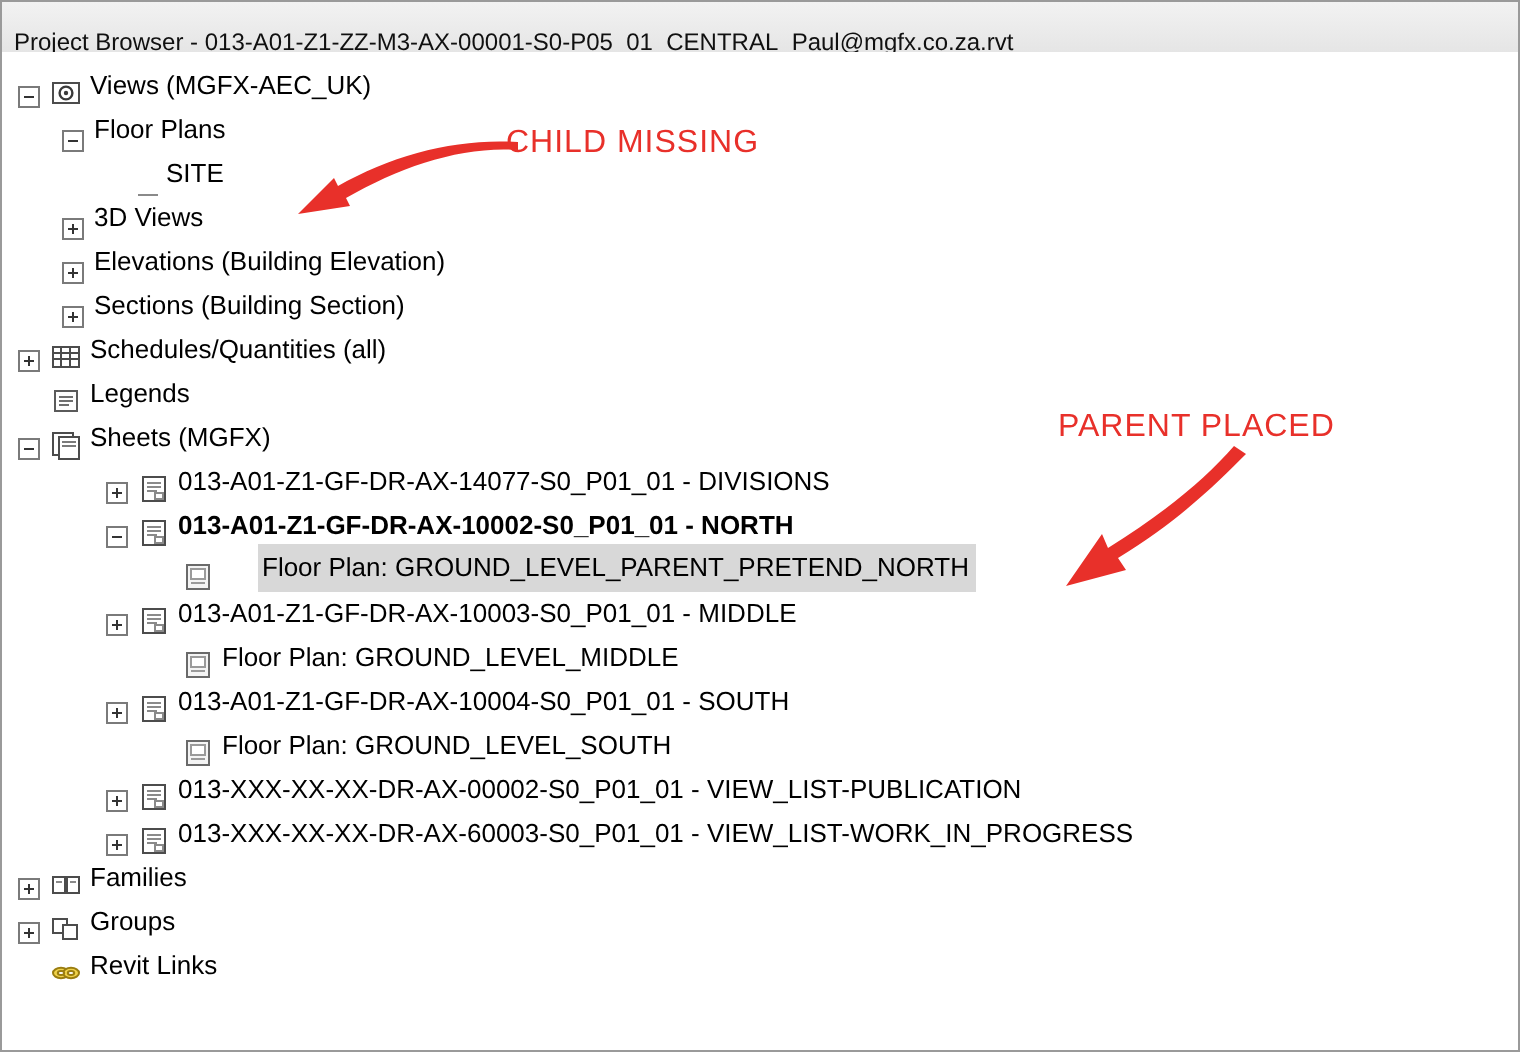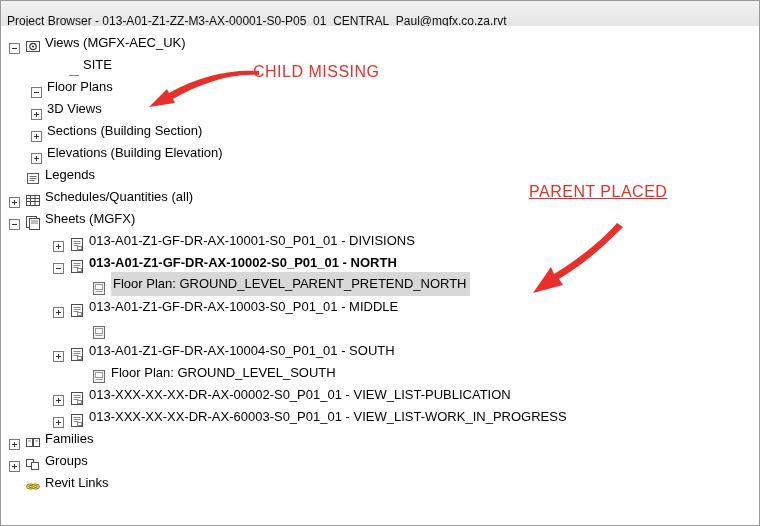--- a/index.html
+++ b/index.html
@@ -62,20 +62,21 @@
     line-height: 22px;
     color: #000000;
   }
   .row.bold .label {
     font-weight: bold;
     margin-top: 46px;
   }
   .row .label.selected {
     background: #d8d8d8;
     padding: 1px 3px 1px 2px;
+    margin-left: 18px;
   }
   
   .exp {
     width: 11px;
     height: 11px;
     border: 1px solid #7a7a7a;
     background: #ffffff;
     display: inline-block;
     position: relative;
     flex: 0 0 auto;
@@ -156,74 +157,74 @@
         <span class="icon">
           <svg width="16" height="15">
             <rect x="1.5" y="2.5" width="13" height="10" fill="#ffffff" stroke="#4c4c4c"></rect>
             <circle cx="8" cy="7.5" r="3.2" fill="none" stroke="#3a3a3a" stroke-width="1.2"></circle>
             <circle cx="8" cy="7.5" r="1.1" fill="#3a3a3a"></circle>
           </svg>
         </span>
         <span class="label">Views (MGFX-AEC_UK)</span>
       </div>
       <div class="row">
-        <span class="spacer" style="width: 52px;"></span>
-        <span class="exp none"></span>
-        <span class="dash"></span>
-        <span class="label">SITE</span>
-      </div>
-      <div class="row">
         <span class="spacer" style="width: 30px;"></span>
         <span class="exp"></span>
         <span class="label">Floor Plans</span>
       </div>
       <div class="row">
+        <span class="spacer" style="width: 52px;"></span>
+        <span class="exp none"></span>
+        <span class="dash"></span>
+        <span class="label">SITE</span>
+      </div>
+      <div class="row">
         <span class="spacer" style="width: 30px;"></span>
         <span class="exp plus"></span>
         <span class="label">3D Views</span>
       </div>
       <div class="row">
         <span class="spacer" style="width: 30px;"></span>
         <span class="exp plus"></span>
+        <span class="label">Elevations (Building Elevation)</span>
+      </div>
+      <div class="row">
+        <span class="spacer" style="width: 30px;"></span>
+        <span class="exp plus"></span>
         <span class="label">Sections (Building Section)</span>
-      </div>
-      <div class="row">
-        <span class="spacer" style="width: 30px;"></span>
-        <span class="exp plus"></span>
-        <span class="label">Elevations (Building Elevation)</span>
-      </div>
-      <div class="row">
-        <span class="spacer" style="width: 8px;"></span>
-        <span class="exp none"></span>
-        <span class="icon">
-          <svg width="16" height="15">
-            <rect x="2.5" y="2.5" width="11" height="10" fill="#fdfdfd" stroke="#5a5a5a"></rect>
-            <line x1="4.5" y1="5.5" x2="11.5" y2="5.5" stroke="#6e6e6e"></line>
-            <line x1="4.5" y1="7.5" x2="11.5" y2="7.5" stroke="#6e6e6e"></line>
-            <line x1="4.5" y1="9.5" x2="9.5" y2="9.5" stroke="#6e6e6e"></line>
-          </svg>
-        </span>
-        <span class="label">Legends</span>
       </div>
       <div class="row">
         <span class="spacer" style="width: 8px;"></span>
         <span class="exp plus"></span>
         <span class="icon">
           <svg width="16" height="15">
             <rect x="1.5" y="2.5" width="13" height="10" fill="#ffffff" stroke="#4c4c4c"></rect>
             <line x1="1.5" y1="5.5" x2="14.5" y2="5.5" stroke="#4c4c4c"></line>
             <line x1="1.5" y1="8.5" x2="14.5" y2="8.5" stroke="#4c4c4c"></line>
             <line x1="5.5" y1="2.5" x2="5.5" y2="12.5" stroke="#4c4c4c"></line>
             <line x1="10" y1="2.5" x2="10" y2="12.5" stroke="#4c4c4c"></line>
           </svg>
         </span>
         <span class="label">Schedules/Quantities (all)</span>
       </div>
       <div class="row">
         <span class="spacer" style="width: 8px;"></span>
+        <span class="exp none"></span>
+        <span class="icon">
+          <svg width="16" height="15">
+            <rect x="2.5" y="2.5" width="11" height="10" fill="#fdfdfd" stroke="#5a5a5a"></rect>
+            <line x1="4.5" y1="5.5" x2="11.5" y2="5.5" stroke="#6e6e6e"></line>
+            <line x1="4.5" y1="7.5" x2="11.5" y2="7.5" stroke="#6e6e6e"></line>
+            <line x1="4.5" y1="9.5" x2="9.5" y2="9.5" stroke="#6e6e6e"></line>
+          </svg>
+        </span>
+        <span class="label">Legends</span>
+      </div>
+      <div class="row">
+        <span class="spacer" style="width: 8px;"></span>
         <span class="exp"></span>
         <span class="icon">
           <svg width="16" height="15">
             <rect x="1.5" y="1.5" width="10" height="11" fill="#ffffff" stroke="#4c4c4c"></rect>
             <rect x="4.5" y="3.5" width="10" height="11" fill="#ffffff" stroke="#4c4c4c"></rect>
             <line x1="6" y1="6" x2="13" y2="6" stroke="#7a7a7a"></line>
             <line x1="6" y1="8" x2="13" y2="8" stroke="#7a7a7a"></line>
           </svg>
         </span>
         <span class="label">Sheets (MGFX)</span>
@@ -233,21 +234,21 @@
         <span class="exp plus"></span>
         <span class="icon">
           <svg width="16" height="15">
             <rect x="2.5" y="1.5" width="11" height="12" fill="#ffffff" stroke="#4c4c4c"></rect>
             <line x1="4.5" y1="4.5" x2="11.5" y2="4.5" stroke="#8a8a8a"></line>
             <line x1="4.5" y1="6.5" x2="11.5" y2="6.5" stroke="#8a8a8a"></line>
             <line x1="4.5" y1="8.5" x2="9.5" y2="8.5" stroke="#8a8a8a"></line>
             <rect x="8.5" y="9.5" width="4" height="3" fill="none" stroke="#8a8a8a"></rect>
           </svg>
         </span>
-        <span class="label">013-A01-Z1-GF-DR-AX-10001-S0_P01_01 - DIVISIONS</span>
+        <span class="label">013-A01-Z1-GF-DR-AX-14077-S0_P01_01 - DIVISIONS</span>
       </div>
       <div class="row bold">
         <span class="spacer" style="width: 52px;"></span>
         <span class="exp"></span>
         <span class="icon">
           <svg width="16" height="15">
             <rect x="2.5" y="1.5" width="11" height="12" fill="#ffffff" stroke="#4c4c4c"></rect>
             <line x1="4.5" y1="4.5" x2="11.5" y2="4.5" stroke="#8a8a8a"></line>
             <line x1="4.5" y1="6.5" x2="11.5" y2="6.5" stroke="#8a8a8a"></line>
             <line x1="4.5" y1="8.5" x2="9.5" y2="8.5" stroke="#8a8a8a"></line>
@@ -285,20 +286,21 @@
       <div class="row">
         <span class="spacer" style="width: 74px;"></span>
         <span class="exp none"></span>
         <span class="icon">
           <svg width="16" height="15">
             <rect x="2.5" y="1.5" width="11" height="12" fill="#f4f4f4" stroke="#6a6a6a"></rect>
             <rect x="4.5" y="3.5" width="7" height="5" fill="#ffffff" stroke="#9a9a9a"></rect>
             <line x1="4.5" y1="10.5" x2="11.5" y2="10.5" stroke="#9a9a9a"></line>
           </svg>
         </span>
+        <span class="label">Floor Plan: GROUND_LEVEL_MIDDLE</span>
       </div>
       <div class="row">
         <span class="spacer" style="width: 52px;"></span>
         <span class="exp plus"></span>
         <span class="icon">
           <svg width="16" height="15">
             <rect x="2.5" y="1.5" width="11" height="12" fill="#ffffff" stroke="#4c4c4c"></rect>
             <line x1="4.5" y1="4.5" x2="11.5" y2="4.5" stroke="#8a8a8a"></line>
             <line x1="4.5" y1="6.5" x2="11.5" y2="6.5" stroke="#8a8a8a"></line>
             <line x1="4.5" y1="8.5" x2="9.5" y2="8.5" stroke="#8a8a8a"></line>
@@ -384,18 +386,18 @@
         </span>
         <span class="label">Revit Links</span>
       </div>
     </div>
 
   <div class="annot" style="left:252px; top:62px;">CHILD MISSING</div>
   <svg class="arrow" style="left:130px; top:68px;" width="130" height="48" viewBox="0 0 130 48">
     <path d="M128 6 C 100 4, 70 14, 42 30 L 44 34 L 18 38 L 36 20 L 38 24 C 66 8, 98 0, 128 2 Z" fill="#e8302a"></path>
   </svg>
 
-  <div class="annot" style="left:528px; top:182px;text-decoration:underline;">PARENT PLACED</div>
+  <div class="annot" style="left:528px; top:204px;">PARENT PLACED</div>
   <svg class="arrow" style="left:498px; top:222px;" width="130" height="82" viewBox="0 0 130 82">
     <path d="M124 4 C 110 18, 90 38, 60 56 L 64 62 L 34 70 L 52 44 L 55 51 C 84 33, 104 16, 118 0 Z" fill="#e8302a"></path>
   </svg>
 
 </div>
 
 </body></html>

